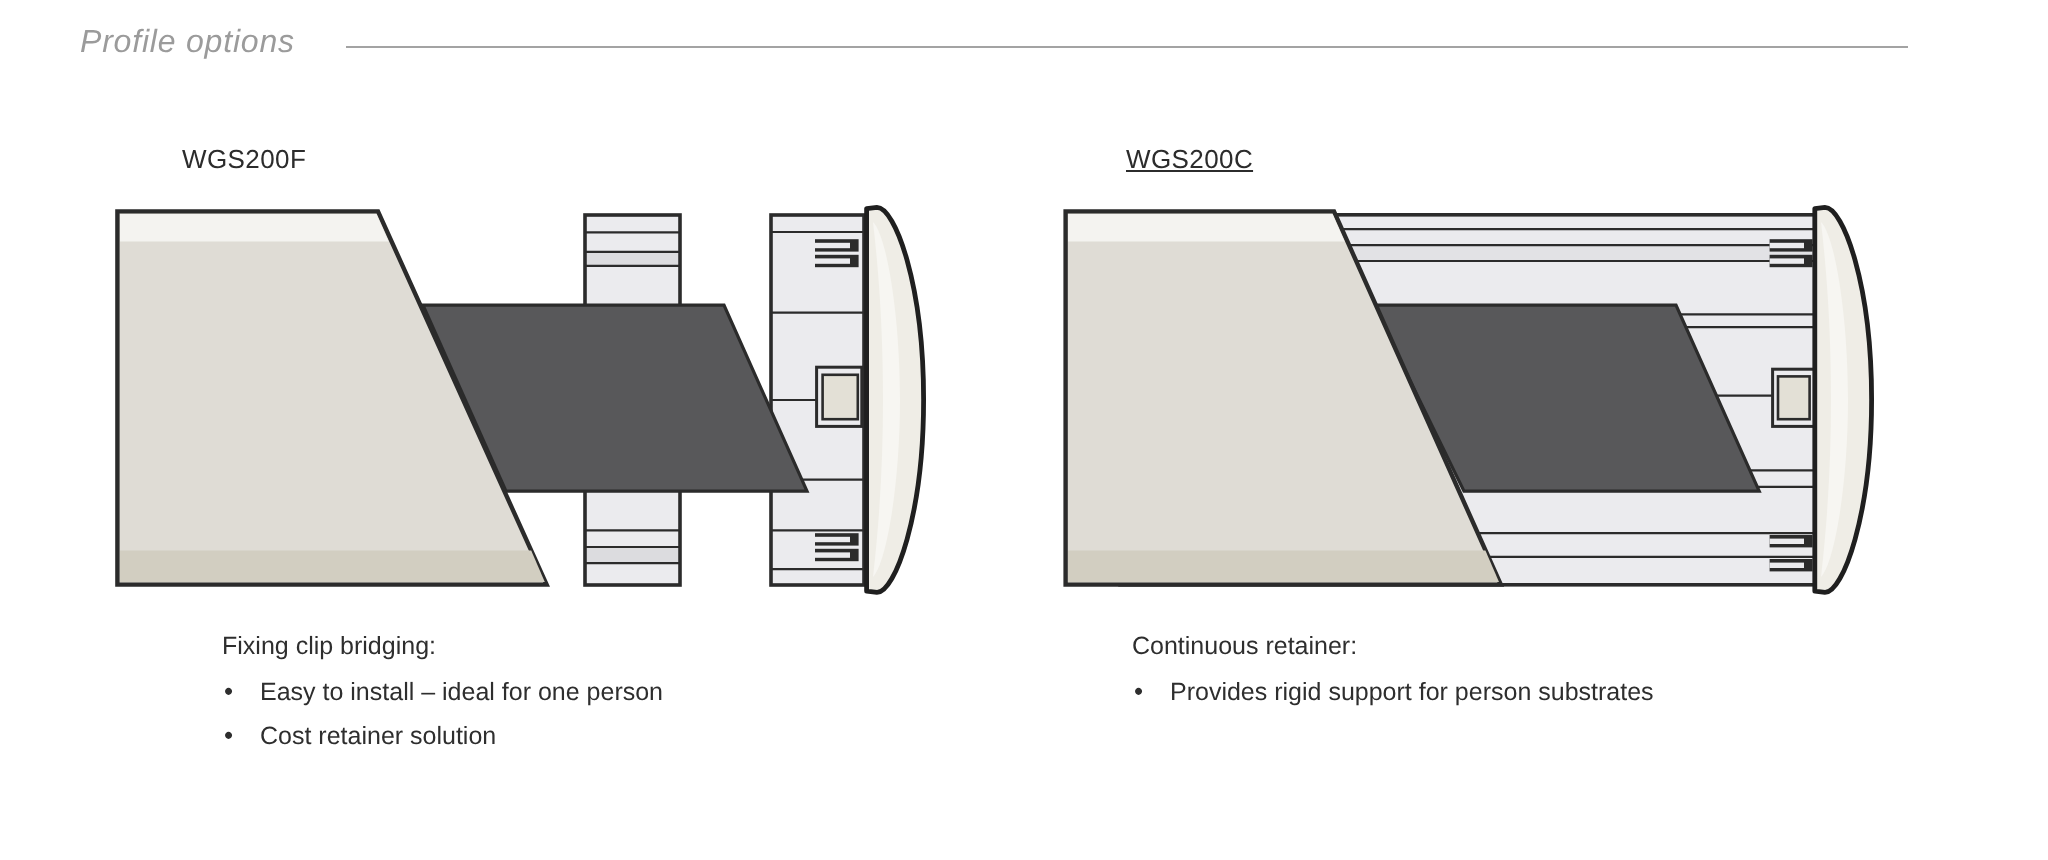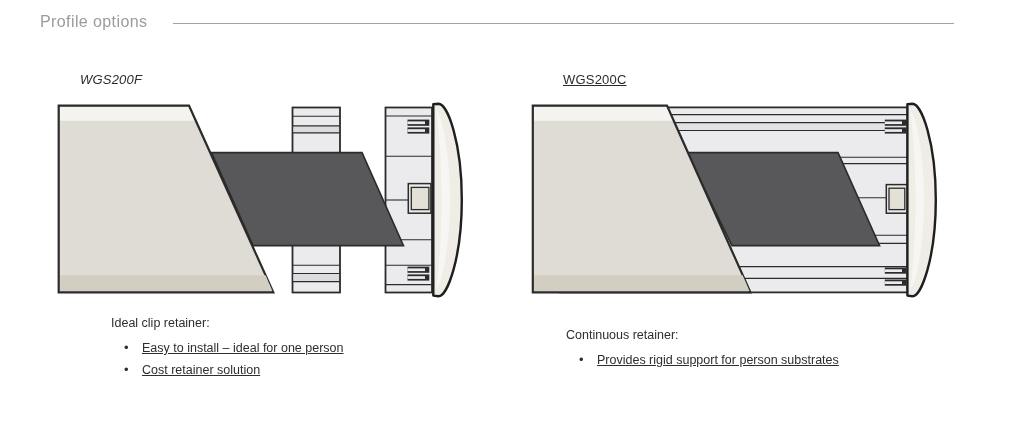--- a/index.html
+++ b/index.html
@@ -1,31 +1,31 @@
 <!DOCTYPE html>
 <html><head>
 <meta charset="utf-8">
 <style>
   html,body{margin:0;padding:0;background:#ffffff;}
   .page{position:relative;width:1024px;height:430px;background:#ffffff;overflow:hidden;
         font-family:"Liberation Sans", sans-serif;}
-  .page-title{position:absolute;left:40px;top:13px;font-size:16px;
+  .page-title{position:absolute;left:40px;top:13px;font-size:16px;font-style:italic;
         color:#9b9b9b;letter-spacing:.4px;}
   .header-rule{position:absolute;left:173px;top:23px;width:781px;height:1px;background:#a3a3a3;}
   .profile-code{position:absolute;font-size:13px;color:#2c2c2c;letter-spacing:.2px;}
-  .code-1{left:80px;top:72px;font-style:italic;}
+  .code-1{left:91px;top:72px;}
   .code-2{left:563px;top:72px;text-decoration:underline;}
   .diagram{position:absolute;top:95px;}
   .diagram-1{left:50px;}
   .diagram-2{left:525px;}
   .desc{position:absolute;width:420px;color:#2e2e2e;}
   .desc-1{left:111px;top:316px;}
-  .desc-2{left:566px;top:328px;}
+  .desc-2{left:566px;top:316px;}
   .desc-title{font-size:12.5px;line-height:14px;margin:0 0 10px 0;}
-  .feature-list{list-style:none;margin:12px;padding:0;text-decoration:underline;}
+  .feature-list{list-style:none;margin:0;padding:0;}
   .feature-list li{position:relative;padding-left:19px;font-size:12.5px;line-height:13px;
         margin-bottom:9px;}
   .feature-list li::before{content:"\2022";position:absolute;left:1px;top:-1px;font-size:13px;color:#2e2e2e;}
 </style>
 </head>
 <body>
 
 <div class="page">
 
   <span class="page-title">Profile options</span>
@@ -135,21 +135,21 @@
 
     <g>
       <path d="M 907.4,104.3 L 912.5,103.7 C 921.5,103.7 935.8,142 935.8,199.8
                C 935.8,257.5 921.5,296.2 912.5,296.2 L 907.4,295.6 Z" fill="#efede6" stroke="#1f1f1f" stroke-width="2.4" stroke-linejoin="round"></path>
       <path d="M 910.5,111 C 917,117 924,156 924,199.8 C 924,243 917,282 910.5,288.5
                C 914,258 915.5,229 915.5,199.8 C 915.5,170 914,141 910.5,111 Z" fill="#f7f6f2"></path>
     </g>
   </svg>
 
   <div class="desc desc-1">
-    <p class="desc-title">Ideal clip retainer:</p>
+    <p class="desc-title">Fixing clip bridging:</p>
     <ul class="feature-list">
       <li>Easy to install – ideal for one person</li>
       <li>Cost retainer solution</li>
     </ul>
   </div>
 
   <div class="desc desc-2">
     <p class="desc-title">Continuous retainer:</p>
     <ul class="feature-list">
       <li>Provides rigid support for person substrates</li>

